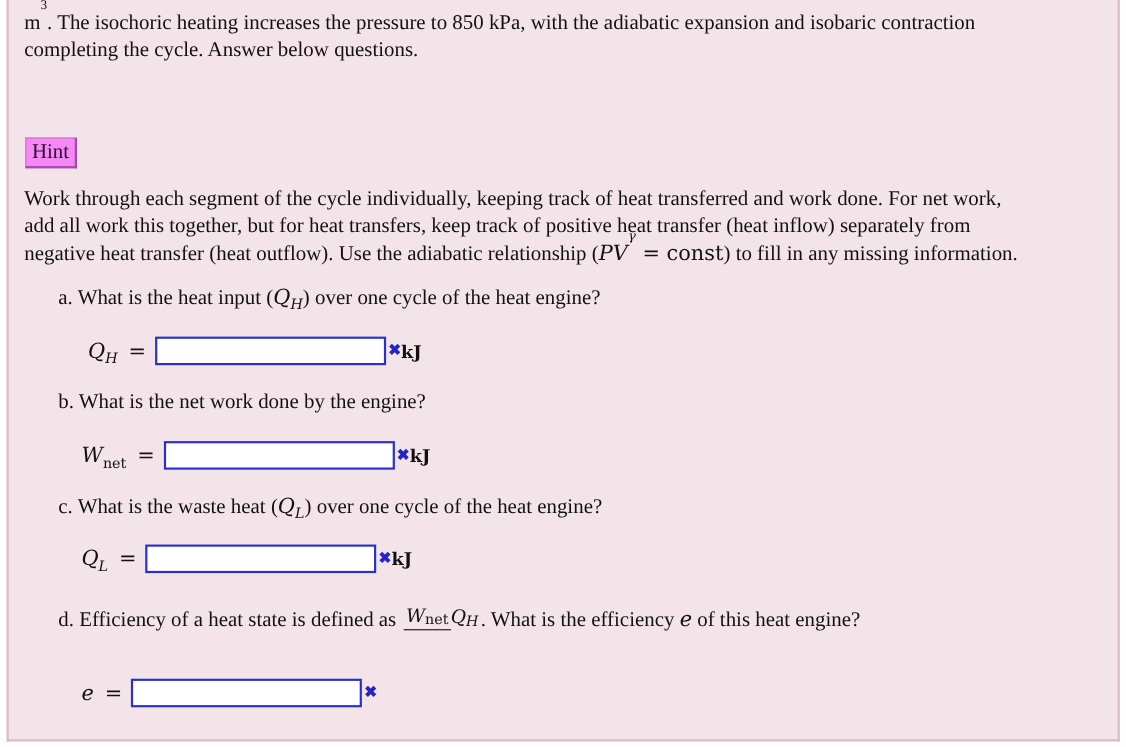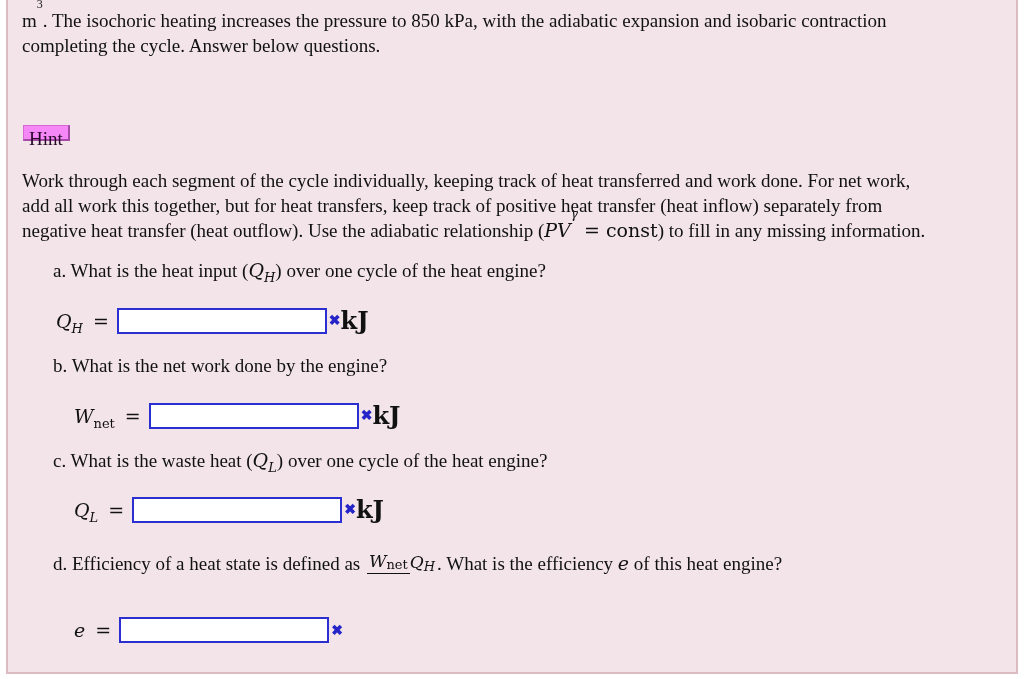--- a/index.html
+++ b/index.html
@@ -19,21 +19,21 @@
   }
   .para {
     position: absolute; left: 14px; width: 990px;
     font-size: 19px; line-height: 25px;
   }
   .p1 { top: 10px; }
   .p2 { top: 170px; }
   sup { font-size: 12px; vertical-align: top; position: relative; top: -4px; line-height: 0; }
   .hint-btn {
     position: absolute; left: 15px; top: 127px;
-    height: 16px; padding: 0 5px;
+    height: 28px; padding: 0 5px;
     background: #f587f6;
     border: 1px solid #d36ad4;
     border-right: 2px solid #a54aa6;
     border-bottom: 2px solid #a54aa6;
     font-family: "Liberation Serif", serif; font-size: 19px;
     color: #2a0a2a; line-height: 26px; cursor: pointer;
   }
   .q { position: absolute; left: 45px; font-size: 19px; line-height: 24px; white-space: nowrap; }
   .math { font-family: "DejaVu Serif", "Liberation Serif", serif; font-style: italic; }
   .mathup { font-family: "DejaVu Serif", "Liberation Serif", serif; }
@@ -41,21 +41,21 @@
   .subup { font-size: 13px; font-style: normal; position: relative; top: 5px; font-weight: normal; text-align: right; }
   .ans-row { position: absolute; font-size: 19px; white-space: nowrap; display: flex; align-items: center; }
   .ans-label { font-family: "DejaVu Serif", serif; font-style: italic; font-size: 19px; margin-right: 8px; }
   .ans-label .eq { font-style: normal; margin-left: 10px; }
   .ans-input {
     height: 22px; border: 2px solid #2b2fd0; background: #ffffff;
     box-sizing: content-box; padding: 0 4px; font-size: 16px;
     font-family: "Liberation Serif", serif; outline: none;
   }
   .x-mark { color: #2424c8; font-size: 14px; font-weight: bold; margin-left: 2px; }
-  .unit { font-family: "DejaVu Serif", serif; font-weight: bold; font-size: 24px; }
+  .unit { font-family: "DejaVu Serif", serif; font-weight: bold; font-size: 16px; }
   .frac { display: inline-flex; align-items: center; vertical-align: middle; margin: 0 2px; position: relative; top: -3px; }
   .frac .num { font-family: "DejaVu Serif", serif; font-style: italic; font-size: 17px; line-height: 20px; border-bottom: 1.5px solid #111; padding: 0 2px; }
   .frac .den { font-family: "DejaVu Serif", serif; font-style: italic; font-size: 17px; line-height: 22px; }
 </style>
 </head>
 <body>
 
 <div class="panel">
 
   <div class="para p1">
@@ -67,21 +67,21 @@
 
   <div class="para p2">
     <div>Work through each segment of the cycle individually, keeping track of heat transferred and work done. For net work,</div>
     <div>add all work this together, but for heat transfers, keep track of positive heat transfer (heat inflow) separately from</div>
     <div><span>negative heat transfer (heat outflow). Use the adiabatic relationship (</span><span class="math">PV</span><sup class="math">γ</sup><span class="mathup"> = const</span><span>) to fill in any missing information.</span></div>
   </div>
 
   <div class="q" style="top:260px;">
     <span>a. What is the heat input (</span><span class="math">Q</span><span class="math sub">H</span><span>) over one cycle of the heat engine?</span>
   </div>
-  <div class="ans-row" style="left:48px; top:308px;">
+  <div class="ans-row" style="left:72px; top:308px;">
     <span class="ans-label"><span>Q</span><span class="sub">H</span><span class="eq">=</span></span>
     <input class="ans-input" style="width: 198px;" type="text" value="">
     <span class="x-mark">✖</span>
     <span class="unit">kJ</span>
   </div>
 
   <div class="q" style="top:356px;">b. What is the net work done by the engine?</div>
   <div class="ans-row" style="left:66px; top:403px;">
     <span class="ans-label"><span>W</span><span class="subup">net</span><span class="eq">=</span></span>
     <input class="ans-input" style="width: 198px;" type="text" value="">

